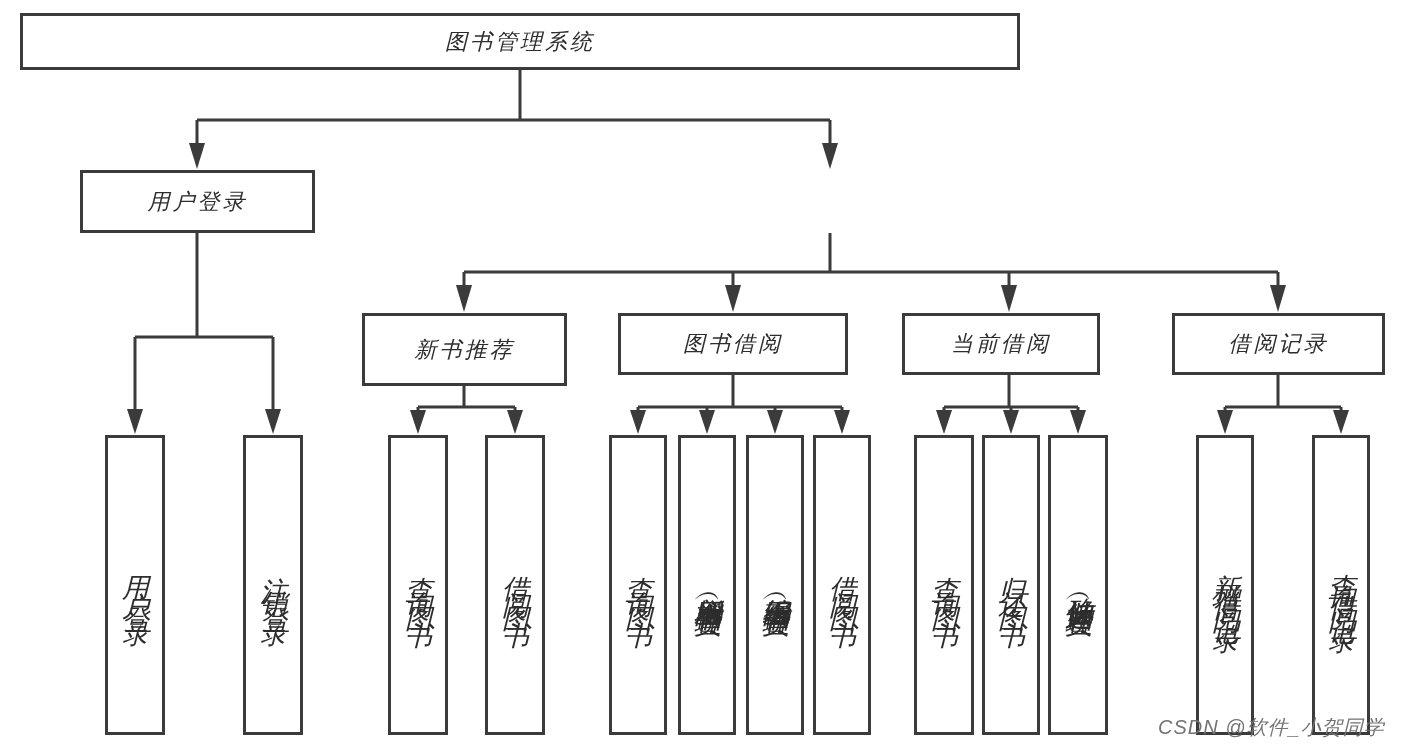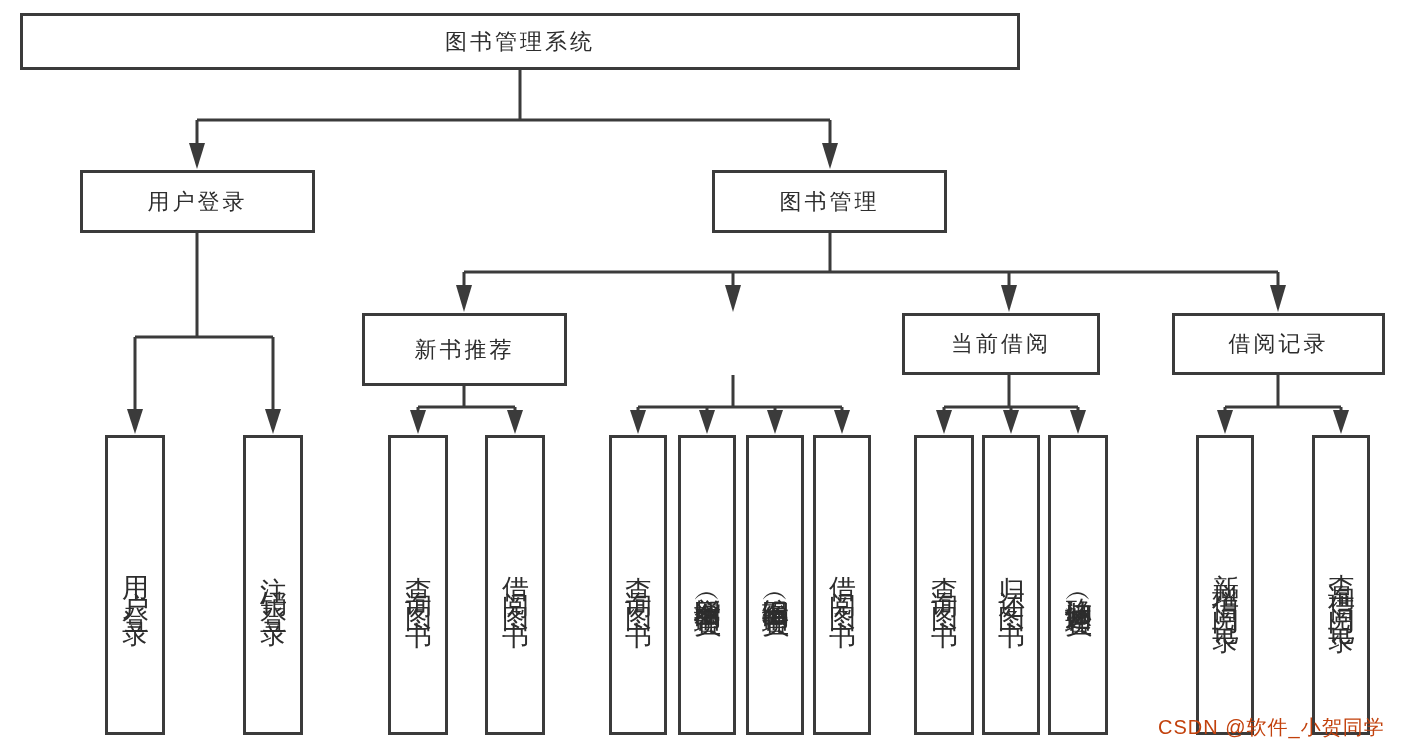--- a/index.html
+++ b/index.html
@@ -1,37 +1,37 @@
 <!DOCTYPE html>
 <html><head>
 <meta charset="utf-8">
 <style>
   html,body{margin:0;padding:0;background:#ffffff;}
   .canvas{
     position:relative;width:1405px;height:747px;background:#ffffff;overflow:hidden;
-    font-family:"Liberation Sans","DejaVu Sans",sans-serif;color:#2d2d2d;
+    font-family:"Liberation Sans","DejaVu Sans",sans-serif;color:#2d2d2d;font-style:italic;
   }
   .connectors{position:absolute;left:0;top:0;width:1405px;height:747px;}
   .connectors path{stroke:#3b3b3b;stroke-width:3;fill:none;}
   .connectors polygon{fill:#3b3b3b;stroke:none;}
   .node{
     position:absolute;box-sizing:border-box;border:3px solid #3b3b3b;background:#ffffff;
     display:flex;align-items:center;justify-content:center;z-index:2;
   }
   .node.h span{font-size:22px;letter-spacing:3px;white-space:nowrap;}
   .vtext{
     writing-mode:vertical-rl;text-orientation:mixed;
     font-size:27px;line-height:1;white-space:nowrap;
   }
   .v-short .vtext{letter-spacing:15px;}
   .v-mid .vtext{letter-spacing:11px;}
   .v-long .vtext{letter-spacing:2px;}
   .watermark{
     position:absolute;left:1158px;top:714px;z-index:6;
-    font-size:20px;color:#c2410c;letter-spacing:1px;white-space:nowrap;
+    font-size:20px;color:#737373;letter-spacing:1px;white-space:nowrap;
   }
 </style>
 </head>
 <body>
 
 <div class="canvas">
 
   <svg class="connectors" viewBox="0 0 1405 747">
 
     <g>
@@ -82,26 +82,26 @@
     </g>
   </svg>
 
   <div class="node h" style="left:20px;top:13px;width:1000px;height:57px">
     <span>图书管理系统</span>
   </div>
 
   <div class="node h" style="left:80px;top:170px;width:235px;height:63px">
     <span>用户登录</span>
   </div>
-  <div class="node h" style="left:712px;top:170px;width:235px;height:63px">
-    <span>图书管理</span>
-  </div>
 
   <div class="node h" style="left:362px;top:313px;width:205px;height:73px">
     <span>新书推荐</span>
+  </div>
+  <div class="node h" style="left:618px;top:313px;width:230px;height:62px">
+    <span>图书借阅</span>
   </div>
   <div class="node h" style="left:902px;top:313px;width:198px;height:62px">
     <span>当前借阅</span>
   </div>
   <div class="node h" style="left:1172px;top:313px;width:213px;height:62px">
     <span>借阅记录</span>
   </div>
 
   <div class="node v v-short" style="left:105px;top:435px;width:60px;height:300px">
     <span class="vtext">用户登录</span>

